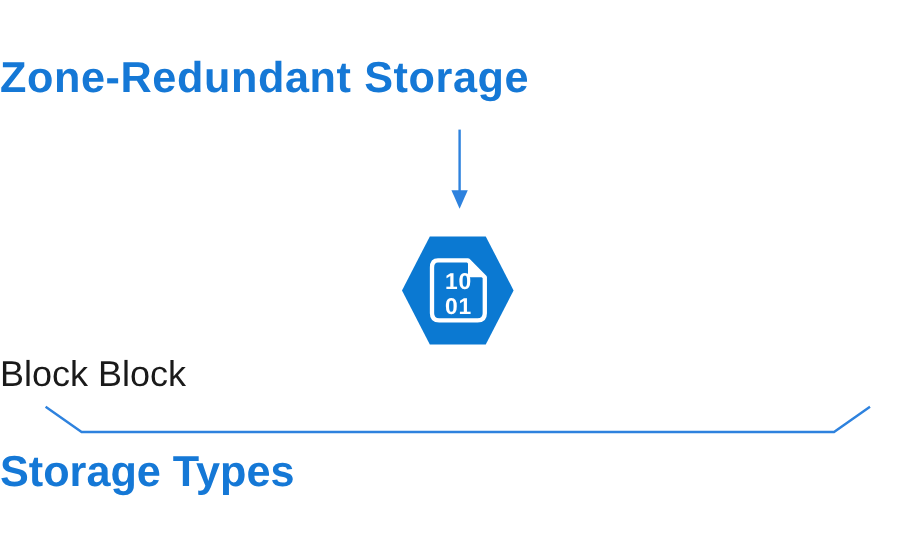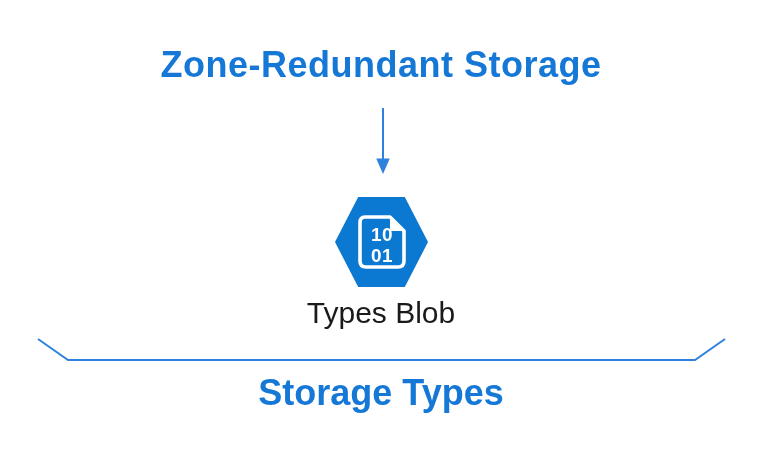--- a/index.html
+++ b/index.html
@@ -11,21 +11,21 @@
   }
   html,body{margin:0;padding:0;}
   body{
     width:768px;height:450px;
     background:var(--bg);
     font-family:"Liberation Sans", sans-serif;
     overflow:hidden;position:relative;
   }
   .stage{position:absolute;left:0;top:0;width:768px;height:450px;}
   .txt{
-    position:absolute;left:0;width:762px;text-align:center;
+    position:absolute;left:0;width:762px;
     -webkit-user-select:none;user-select:none;
   }
   .title{
     top:44px;
     font-size:36px;font-weight:bold;
     color:var(--accent);
     letter-spacing:0.5px;
   }
   .node-label{
     top:296px;
@@ -70,17 +70,17 @@
            Q 404 267 398 267 L 366 267 Q 360 267 360 261
            L 360 223 Q 360 217 365 217 Z"></path>
       <polygon class="page-fold" points="390,217 404,231 390,231"></polygon>
       <text class="digits" x="382" y="241" text-anchor="middle">10</text>
       <text class="digits" x="382" y="262" text-anchor="middle">01</text>
     </g>
 
     <polyline class="bracket" points="38,339 68,360 695,360 725,339"></polyline>
   </svg>
 
-  <div class="txt node-label">Types Blob</div>
+  <div class="txt node-label">Block Block</div>
 
   <div class="txt footer-label">Storage Types</div>
 
 </div>
 
 </body></html>

